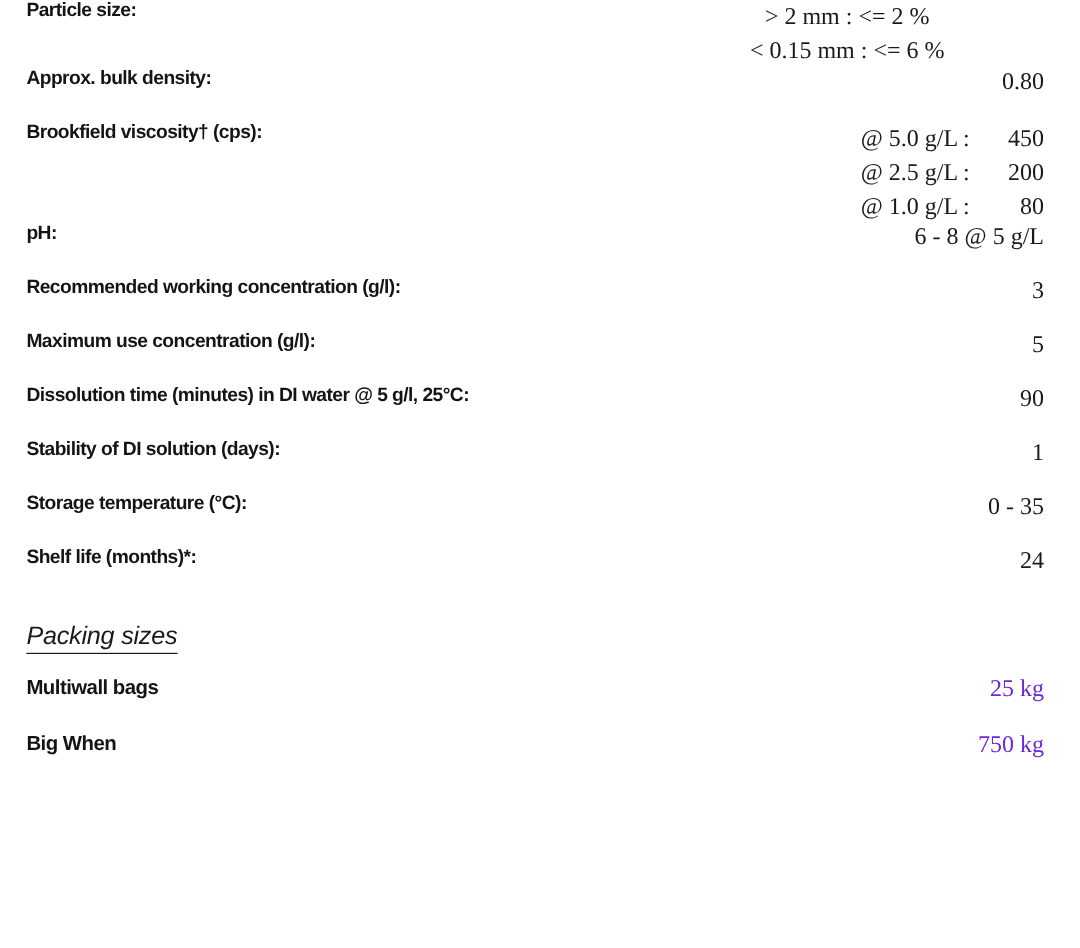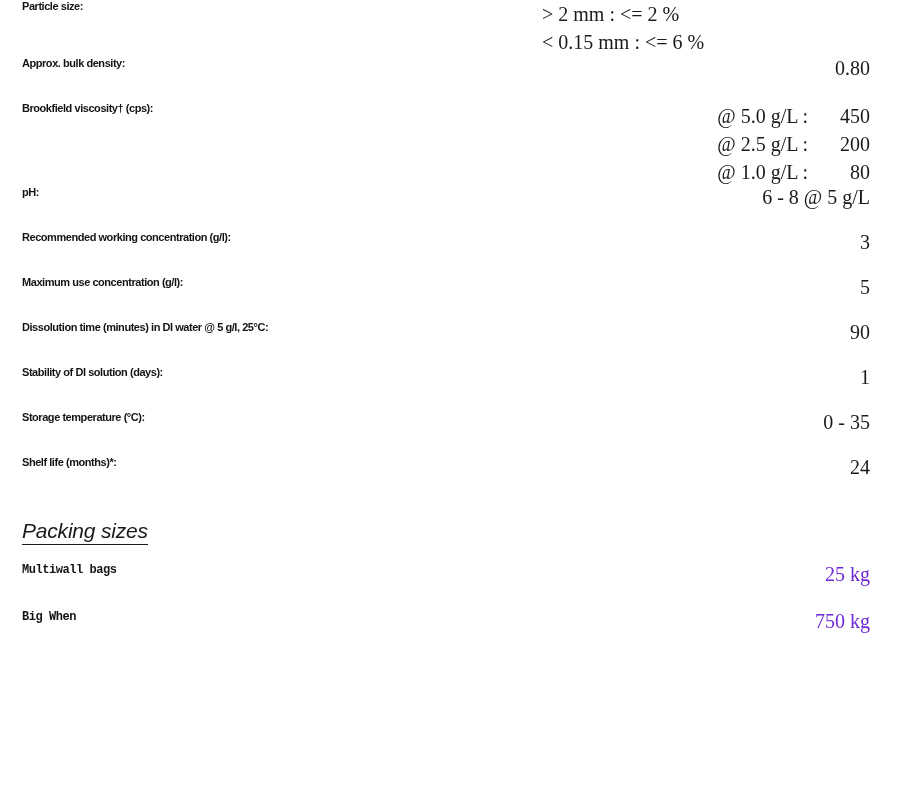--- a/index.html
+++ b/index.html
@@ -31,38 +31,38 @@
   .spec-table td {
     padding: 0;
     vertical-align: top;
   }
   .col-label { width: 520px; }
   .col-value { width: auto; }
 
   .row-label {
     font-family: "Liberation Sans", sans-serif;
     font-weight: bold;
-    font-size: 11px;
+    font-size: 16px;
     letter-spacing: -0.45px;
     color: #141414;
     white-space: nowrap;
   }
   .row-value {
     font-family: "Liberation Serif", serif;
     font-size: 20px;
     text-align: right;
     color: #1a1a1a;
     white-space: nowrap;
   }
 
   .spec-row > td { height: 45px; }
   .spec-row.tall > td { height: 56px; }
 
   
-  .value-lines { text-align: left; line-height: 1.42; }
+  .value-lines { text-align: center; line-height: 1.42; }
   .value-lines div { white-space: nowrap; }
 
   
   .visc-block {
     display: inline-block;
     text-align: left;
     line-height: 1.40;
   }
   .visc-line { display: flex; justify-content: flex-end; white-space: nowrap; }
   .visc-cond { display: inline-block; min-width: 92px; text-align: right; }
@@ -96,23 +96,23 @@
   
   .pack-table {
     width: 100%;
     border-collapse: collapse;
     table-layout: fixed;
     margin-top: 12px;
   }
   .pack-table td { padding: 0; vertical-align: top; }
   .pack-row > td { height: 47px; }
   .pack-label {
-    font-family: Liberation Mono, monospace;
+    font-family: Liberation Sans, sans-serif;
     font-weight: bold;
-    font-size: 12px;
+    font-size: 17px;
     letter-spacing: -0.45px;
     color: #141414;
     white-space: nowrap;
   }
   .pack-value {
     font-family: "Liberation Serif", serif;
     font-size: 20px;
     text-align: right;
     white-space: nowrap;
     color: #6d28d9;

